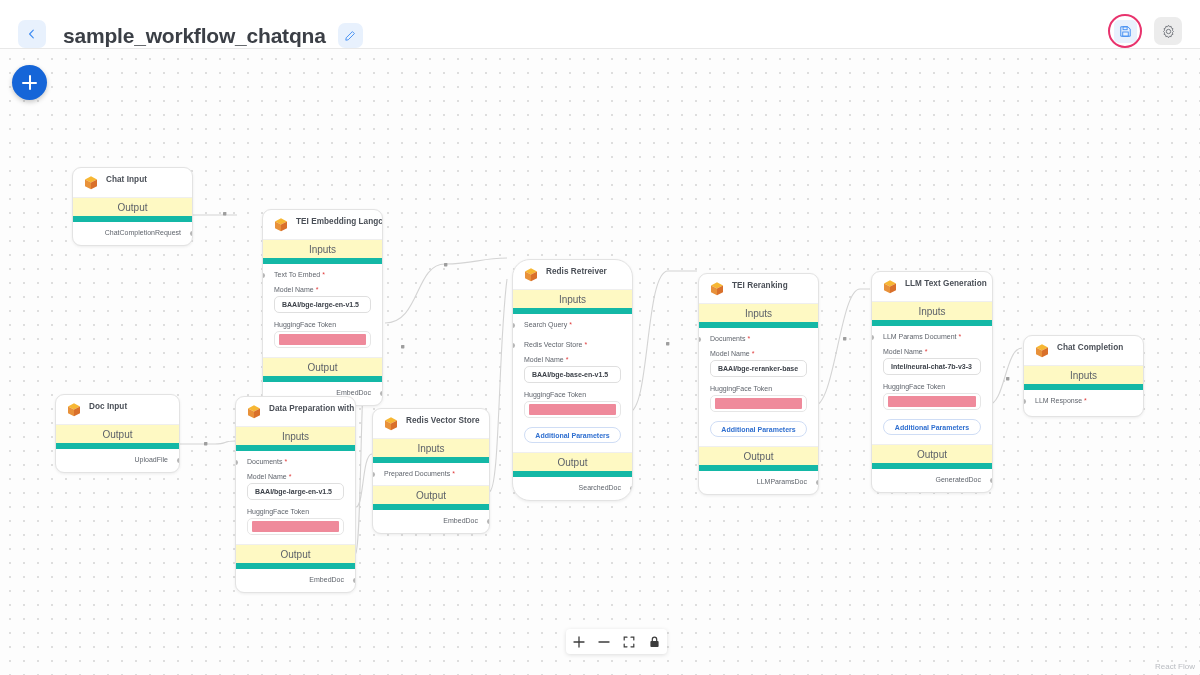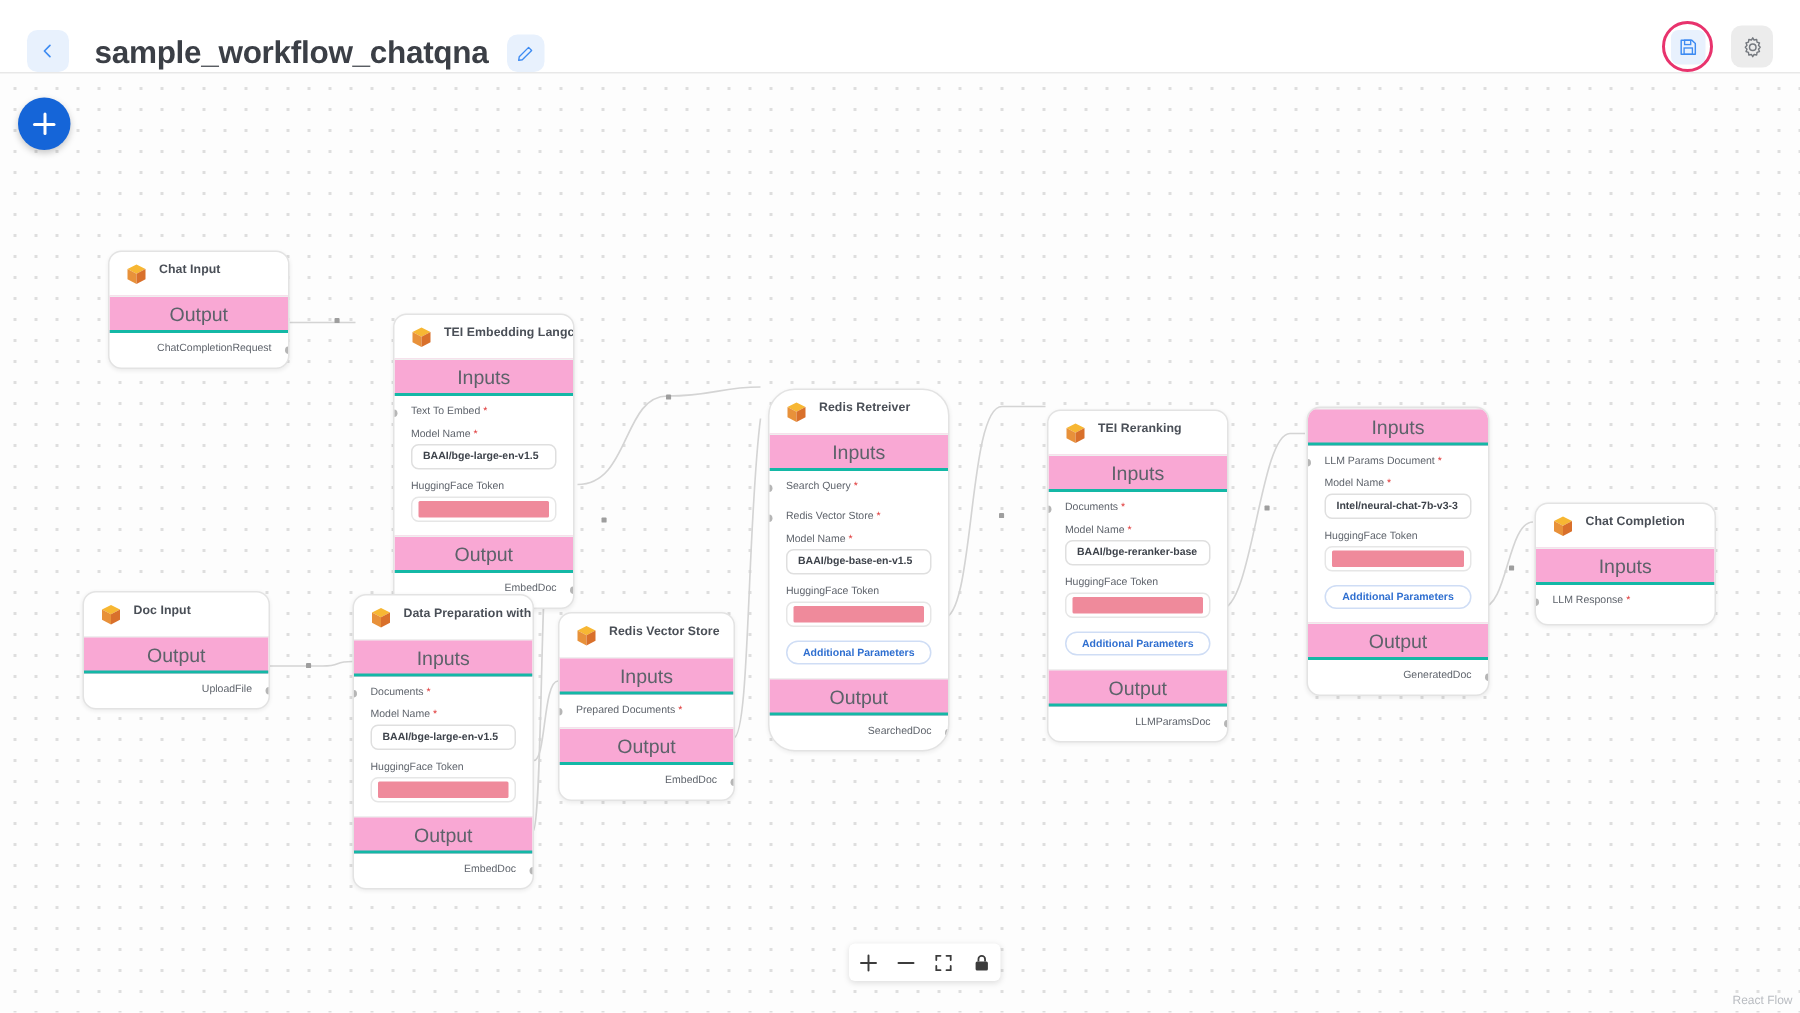--- a/index.html
+++ b/index.html
@@ -115,25 +115,25 @@
   .node-head {
     display: flex; 
     padding: 7px 10px 6px 10px;
   }
   .pkg-icon { width: 16px; height: 16px; flex: 0 0 16px; margin-right: 7px; }
   .node-title {
     font-size: 8.2px; font-weight: bold; color: #4a4f57;
     letter-spacing: .05px; white-space: nowrap;
   }
   .band {
-    background: #f9a8d4;
+    background: #fef9c3;
     border-top: 1px solid #efefef;
-    border-bottom: 2px solid #14b8a6;
+    border-bottom: 6px solid #14b8a6;
     text-align: center;
-    font-size: 13px; color: #5d626a;
+    font-size: 10px; color: #5d626a;
     padding: 4px 0 3px 0;
   }
   .row {
     position: relative;
     padding: 7px 11px 0 11px;
     font-size: 7px; color: #5f646c;
     white-space: nowrap;
   }
   .row.out { text-align: right; padding-bottom: 9px; }
   .req { color: #e03b3b; margin-left: 2px; font-size: 7px; }
@@ -362,20 +362,28 @@
     <div class="addl-btn">Additional Parameters</div>
     <div class="spacer"></div>
     <div class="band">Output</div>
     <div class="row out">
       <span>LLMParamsDoc</span>
       <span class="handle r" style="top:9px;"></span>
     </div>
   </div>
 
   <div class="node" style="left:871px; top:222px; width:122px;">
+    <div class="node-head">
+      <svg class="pkg-icon" viewBox="0 0 24 24">
+        <path d="M12 2 L21 6.6 L12 11.2 L3 6.6 Z" fill="#f7b733"></path>
+        <path d="M3 6.6 L12 11.2 L12 21.4 L3 16.8 Z" fill="#e8913a"></path>
+        <path d="M21 6.6 L12 11.2 L12 21.4 L21 16.8 Z" fill="#d9702b"></path>
+      </svg>
+      <span class="node-title">LLM Text Generation</span>
+    </div>
     <div class="band">Inputs</div>
     <div class="row">
       <span class="handle l" style="top:9px;"></span>
       <span>LLM Params Document</span><span class="req">*</span>
     </div>
     <div class="field-label"><span>Model Name</span><span class="req">*</span></div>
     <div class="input-box">Intel/neural-chat-7b-v3-3</div>
     <div class="field-label">HuggingFace Token</div>
     <div class="redact">
         <i></i>

